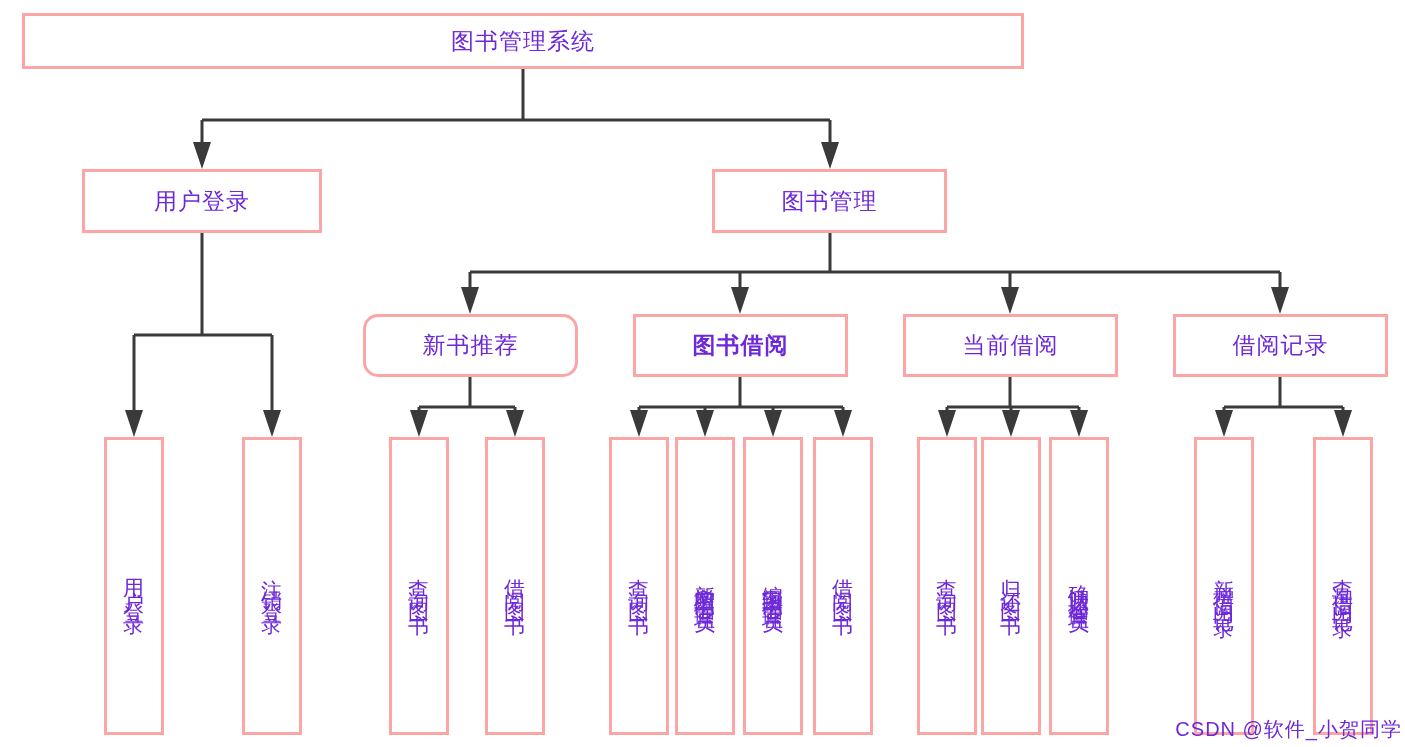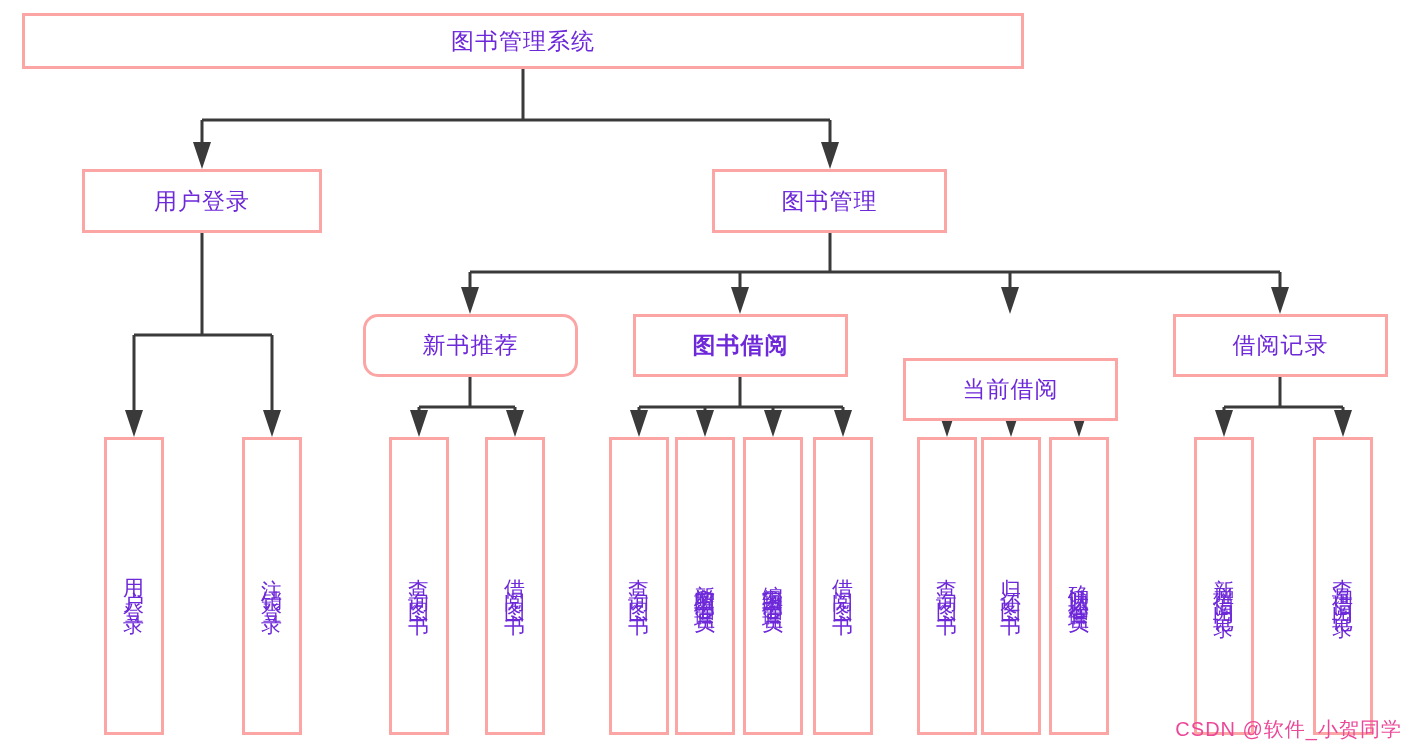--- a/index.html
+++ b/index.html
@@ -23,21 +23,21 @@
     letter-spacing: 12px;
     line-height: 1;
     white-space: nowrap;
   }
   .leaf .v-label.ls6 { letter-spacing: 8px; }
   .leaf .v-label.ls9 { letter-spacing: 4px; }
   #watermark {
     position: absolute; z-index: 3;
     right: 3px; top: 716px;
     font-size: 20px; letter-spacing: 1px;
-    color: #ec4899; white-space: nowrap;
+    color: #6d28d9; white-space: nowrap;
   }
 </style>
 </head>
 <body>
 
 <div id="stage">
 
   <svg class="wires" width="1405" height="747" viewBox="0 0 1405 747">
     <g stroke="#3a3a3a" stroke-width="3" fill="none">
 
@@ -105,21 +105,21 @@
   <div class="node" style="left:712px; top:169px; width:235px; height:64px;">
     <span class="h-label">图书管理</span>
   </div>
 
   <div class="node" style="left:363px; top:314px; width:215px; height:63px;border-radius:15px;">
     <span class="h-label">新书推荐</span>
   </div>
   <div class="node" style="left:633px; top:314px; width:215px; height:63px;font-weight:bold;">
     <span class="h-label">图书借阅</span>
   </div>
-  <div class="node" style="left:903px; top:314px; width:215px; height:63px;margin-top:44px;">
+  <div class="node" style="left:903px; top:314px; width:215px; height:63px;">
     <span class="h-label">当前借阅</span>
   </div>
   <div class="node" style="left:1173px; top:314px; width:215px; height:63px;">
     <span class="h-label">借阅记录</span>
   </div>
 
   <div class="node leaf" style="left:104px; top:437px; width:60px; height:298px;">
     <span class="v-label">用户登录</span>
   </div>
   <div class="node leaf" style="left:242px; top:437px; width:60px; height:298px;">

